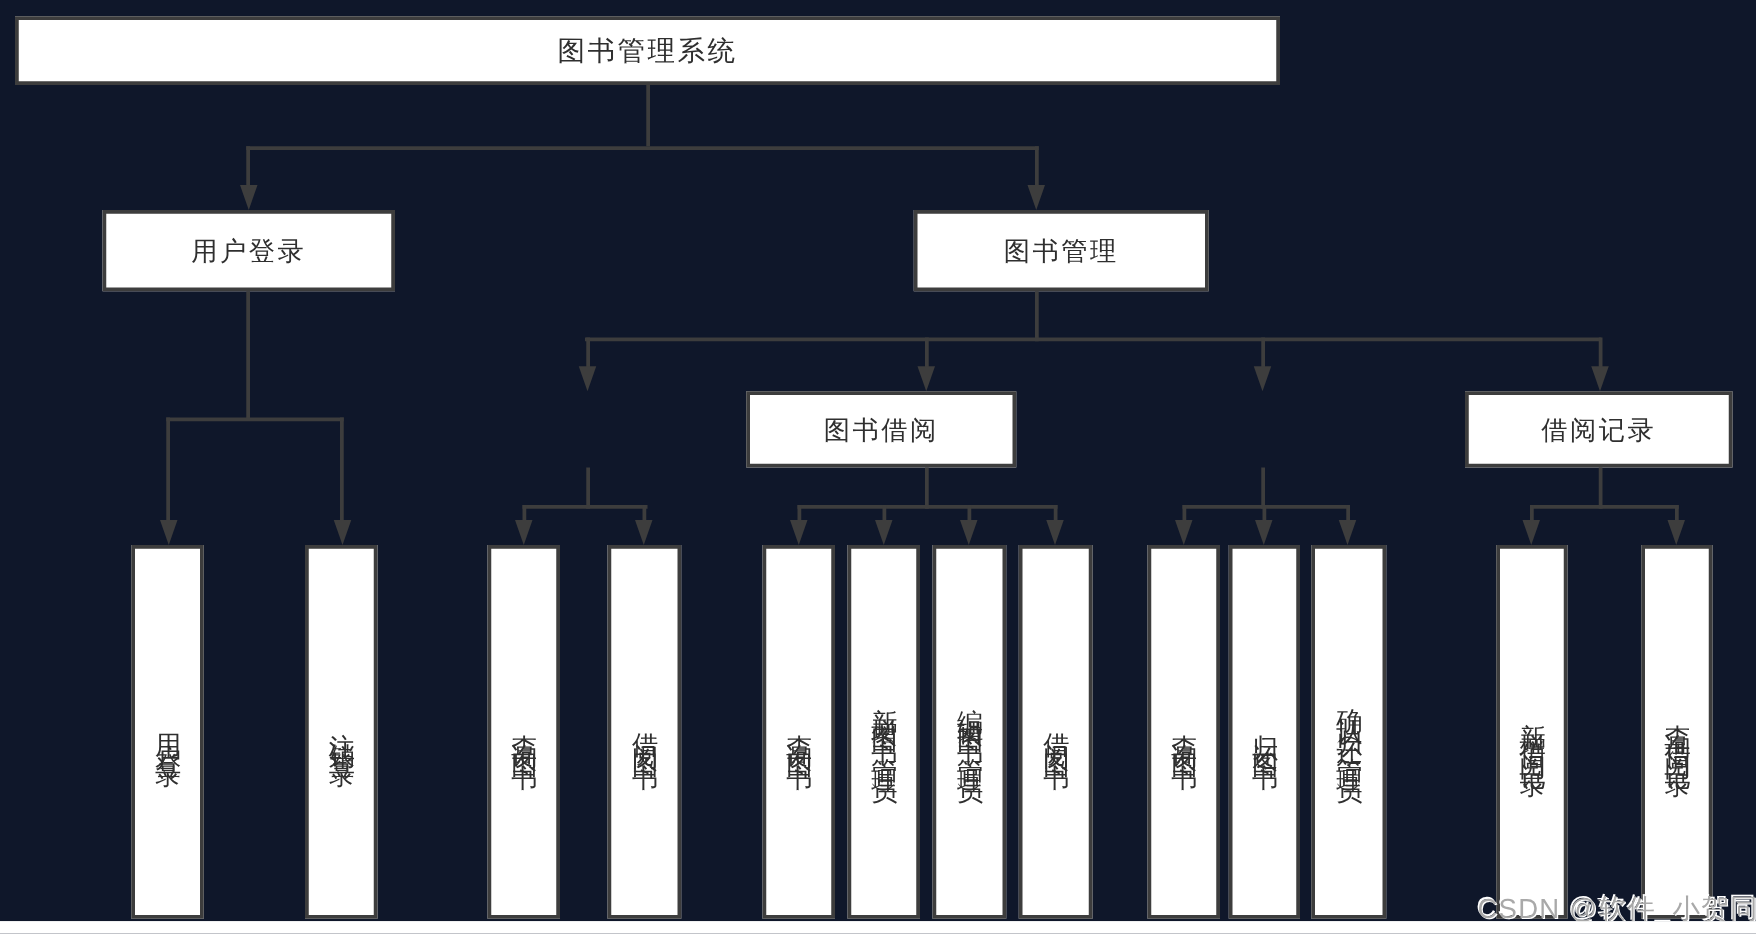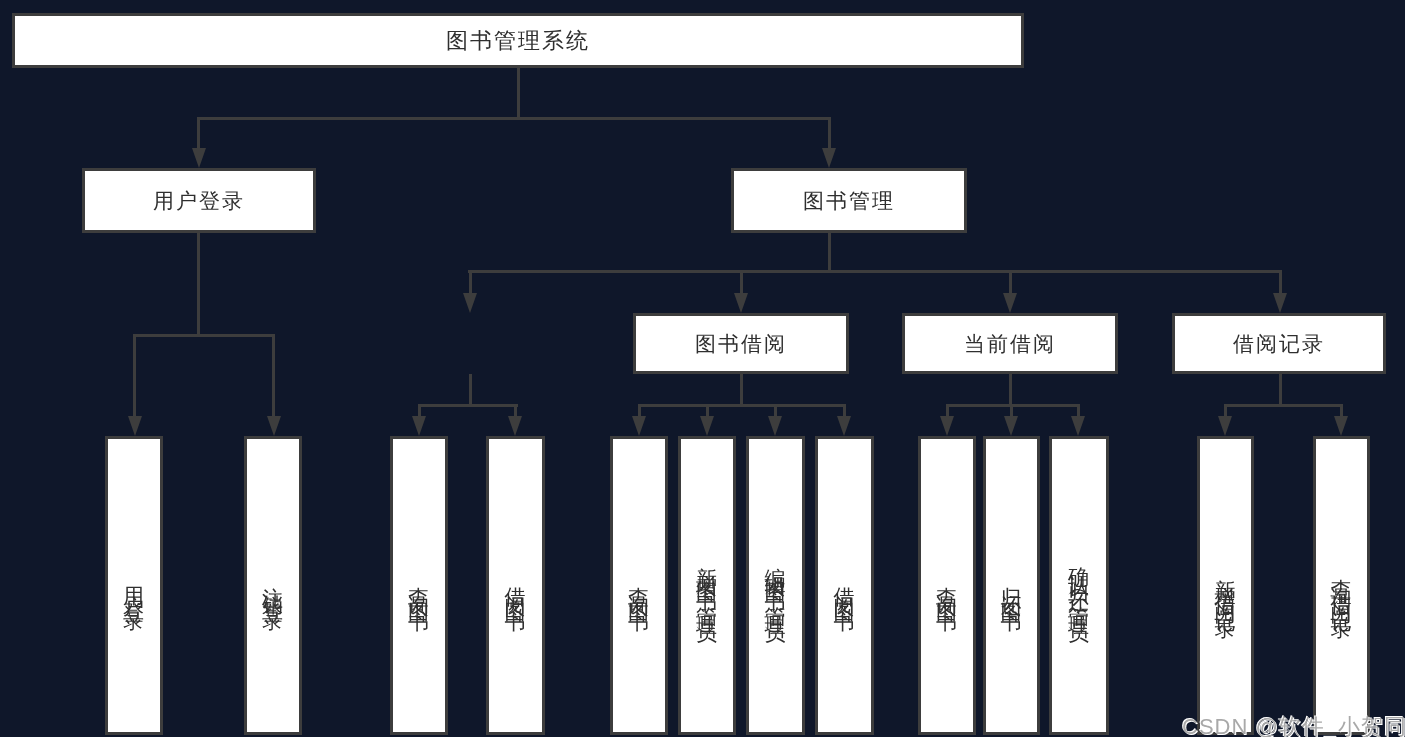--- a/index.html
+++ b/index.html
@@ -97,25 +97,22 @@
   <div class="ln" style="left:468px; top:270px; width:813px; height:3px;"></div>
   <div class="ln" style="left:469px; top:270px; width:3px; height:25px;"></div>
   <div class="ah" style="left:463px; top:293px;"></div>
   <div class="ln" style="left:740px; top:270px; width:3px; height:25px;"></div>
   <div class="ah" style="left:734px; top:293px;"></div>
   <div class="ln" style="left:1009px; top:270px; width:3px; height:25px;"></div>
   <div class="ah" style="left:1003px; top:293px;"></div>
   <div class="ln" style="left:1279px; top:270px; width:3px; height:25px;"></div>
   <div class="ah" style="left:1273px; top:293px;"></div>
 
-  <div class="bx" style="left:633px; top:313px; width:216px; height:61px;">
+  <div class="bx" style="left:597px; top:313px; width:216px; height:61px;">
     <span>图书借阅</span>
-  </div>
-  <div class="bx" style="left:902px; top:313px; width:216px; height:61px;">
-    <span>当前借阅</span>
   </div>
   <div class="bx" style="left:1172px; top:313px; width:214px; height:61px;">
     <span>借阅记录</span>
   </div>
 
   <div class="ln" style="left:469px; top:374px; width:3px; height:33px;"></div>
   <div class="ln" style="left:418px; top:404px; width:100px; height:3px;"></div>
   <div class="ln" style="left:418px; top:404px; width:3px; height:16px;"></div>
   <div class="ah" style="left:412px; top:416px;"></div>
   <div class="ln" style="left:514px; top:404px; width:3px; height:16px;"></div>

